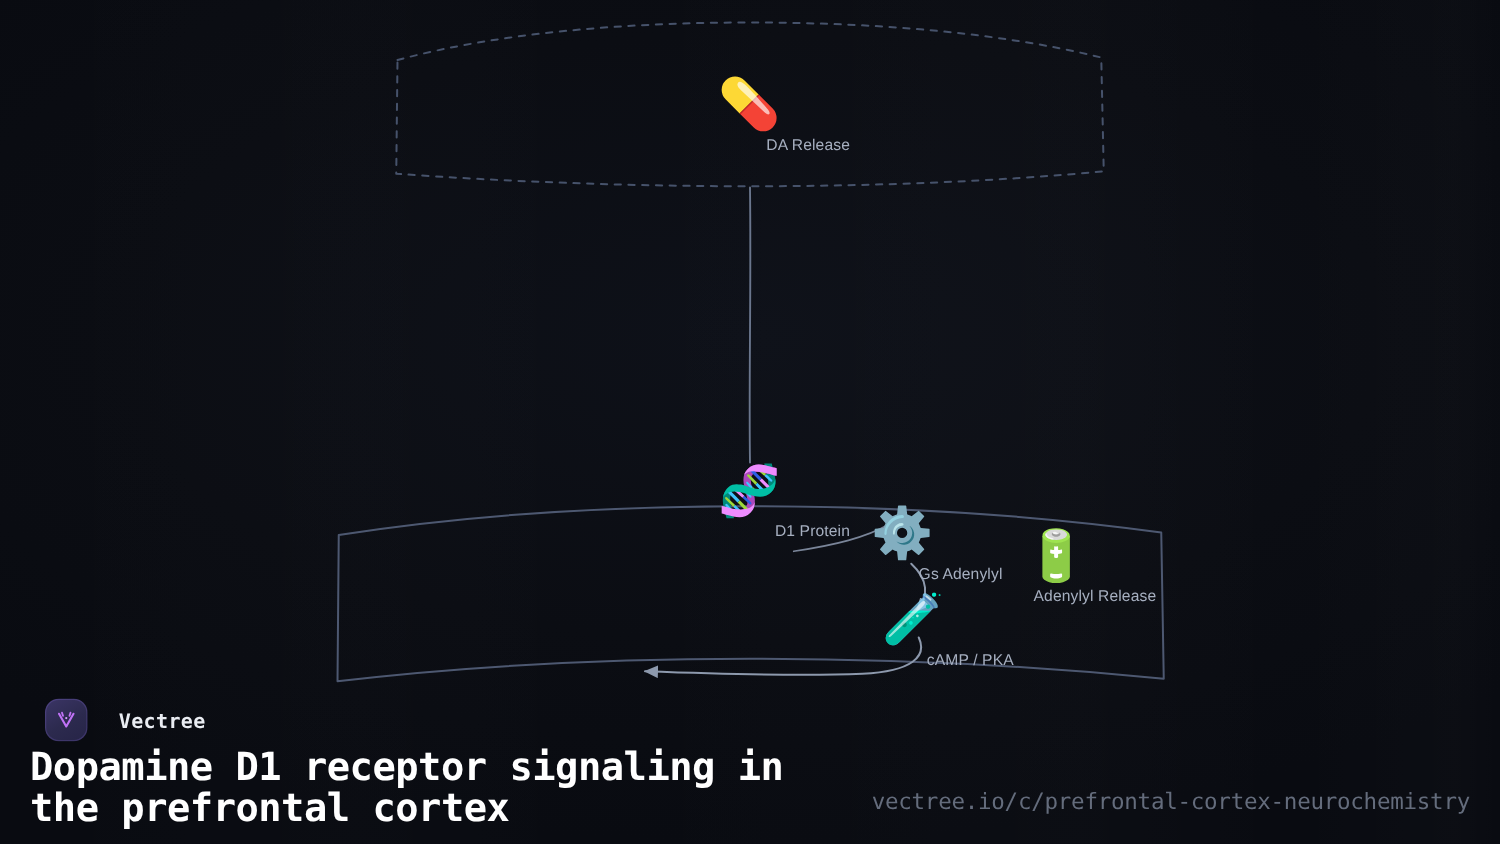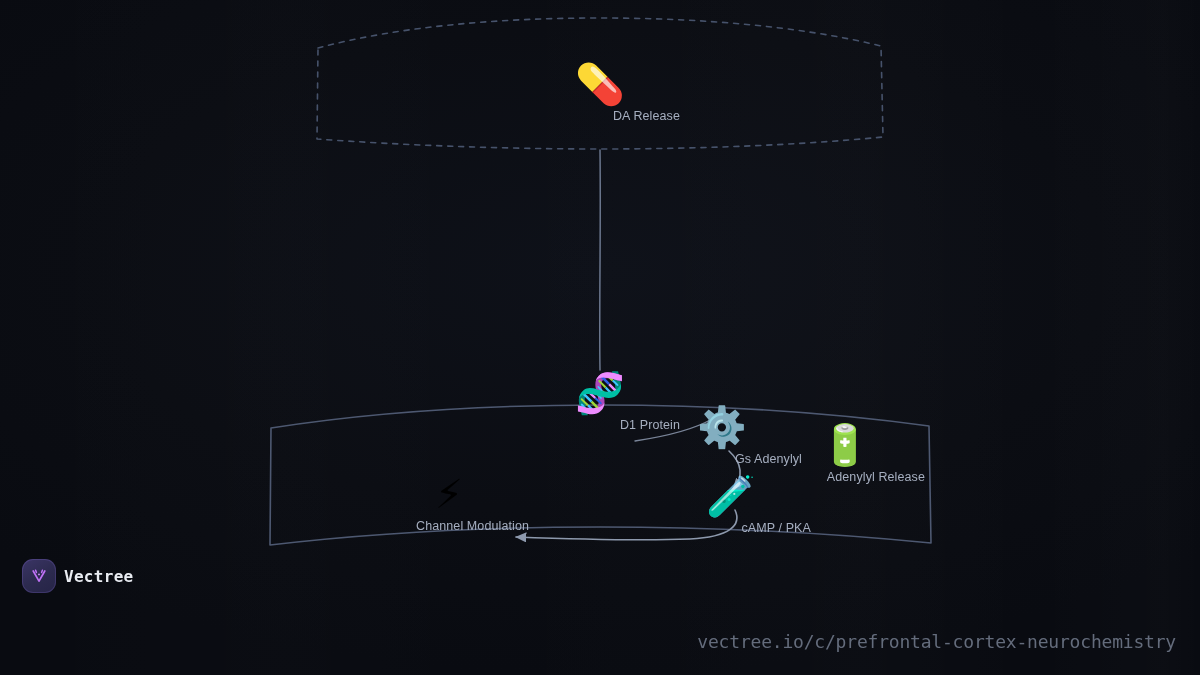--- a/index.html
+++ b/index.html
@@ -66,25 +66,25 @@
     position: absolute;
     left: 0;
     right: 0;
     bottom: 0;
     height: 130px;
     padding: 0 24px;
     box-sizing: border-box;
   }
   #brand {
     position: absolute;
-    left: 22px;
+    left: 36px;
     top: 14px;
     display: flex;
     align-items: center;
-    gap: 8px;
+    gap: 25px;
     text-align: right;
   }
   #logo-mark {
     width: 34px;
     height: 34px;
     border-radius: 11px;
     background: linear-gradient(150deg, #3b3566 0%, #2c2a4e 55%, #262447 100%);
     box-shadow: inset 0 0 0 1px rgba(160,130,255,0.18);
     display: flex;
     align-items: center;
@@ -188,36 +188,34 @@
   <div class="node" style="left:845px; top:423px;">
     <div class="node-emoji">🔋</div>
     <div class="node-label">Adenylyl Release</div>
   </div>
 
   <div class="node" style="left:731px; top:474px;">
     <div class="node-emoji">🧪</div>
     <div class="node-label">cAMP / PKA</div>
   </div>
 
-  <div class="node" style="left:449px; top:472px;">
-    <div class="node-emoji">⚡</div>
-    <div class="node-label">Channel Modulation</div>
-  </div>
 
   <div id="footer">
 
     <div id="brand">
       <div id="logo-mark">
         <svg width="20" height="20" viewBox="0 0 20 20" aria-hidden="true">
           <path d="M4.2 5.0 L10 15.2 L15.8 5.0" fill="none" stroke="#bf72f5" stroke-width="1.7" stroke-linecap="round" stroke-linejoin="round"></path>
           <path d="M6.6 4.2 L7.4 6.6" fill="none" stroke="#bf72f5" stroke-width="1.5" stroke-linecap="round"></path>
           <path d="M13.4 4.2 L12.6 6.6" fill="none" stroke="#bf72f5" stroke-width="1.5" stroke-linecap="round"></path>
           <circle cx="10" cy="8.4" r="0.9" fill="#d79bff"></circle>
         </svg>
       </div>
       <div id="brand-name">Vectree</div>
     </div>
 
+    <div id="headline">Dopamine D1 receptor signaling in
+the prefrontal cortex</div>
 
     <div id="url">vectree.io/c/prefrontal-cortex-neurochemistry</div>
   </div>
 
 </div>
 
 </body></html>

